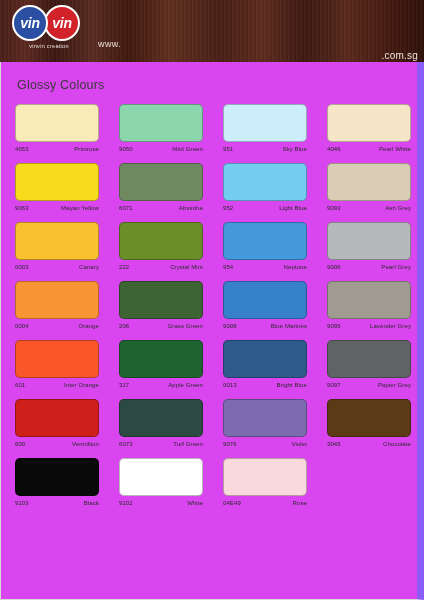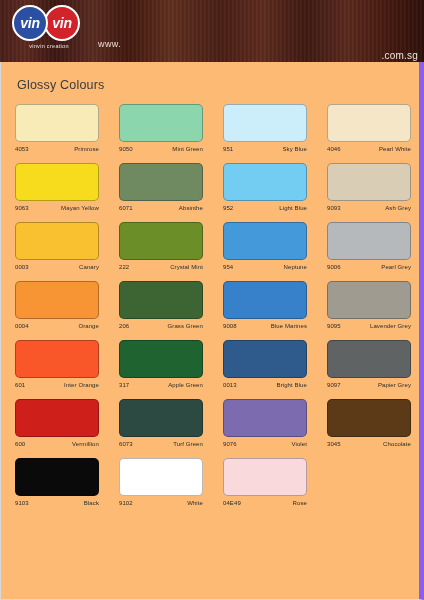--- a/index.html
+++ b/index.html
@@ -128,23 +128,23 @@
     letter-spacing: 0.2px;
     z-index: 3;
     margin-top: 8px;
   }
 
   
   .sheet {
     position: relative;
     width: 424px;
     height: 538px;
-    background: #fdba74;
+    background: #d946ef;
     border-left: 1px solid #d8d8d8;
-    border-right: 5px solid #8b5cf6;
+    border-right: 7px solid #8b5cf6;
     border-bottom: 1px solid #d8d8d8;
   }
 
   .sheet-title {
     position: absolute;
     left: 16px;
     top: 16px;
     font-size: 12.5px;
     color: #3a3a3a;
     letter-spacing: 0.2px;

